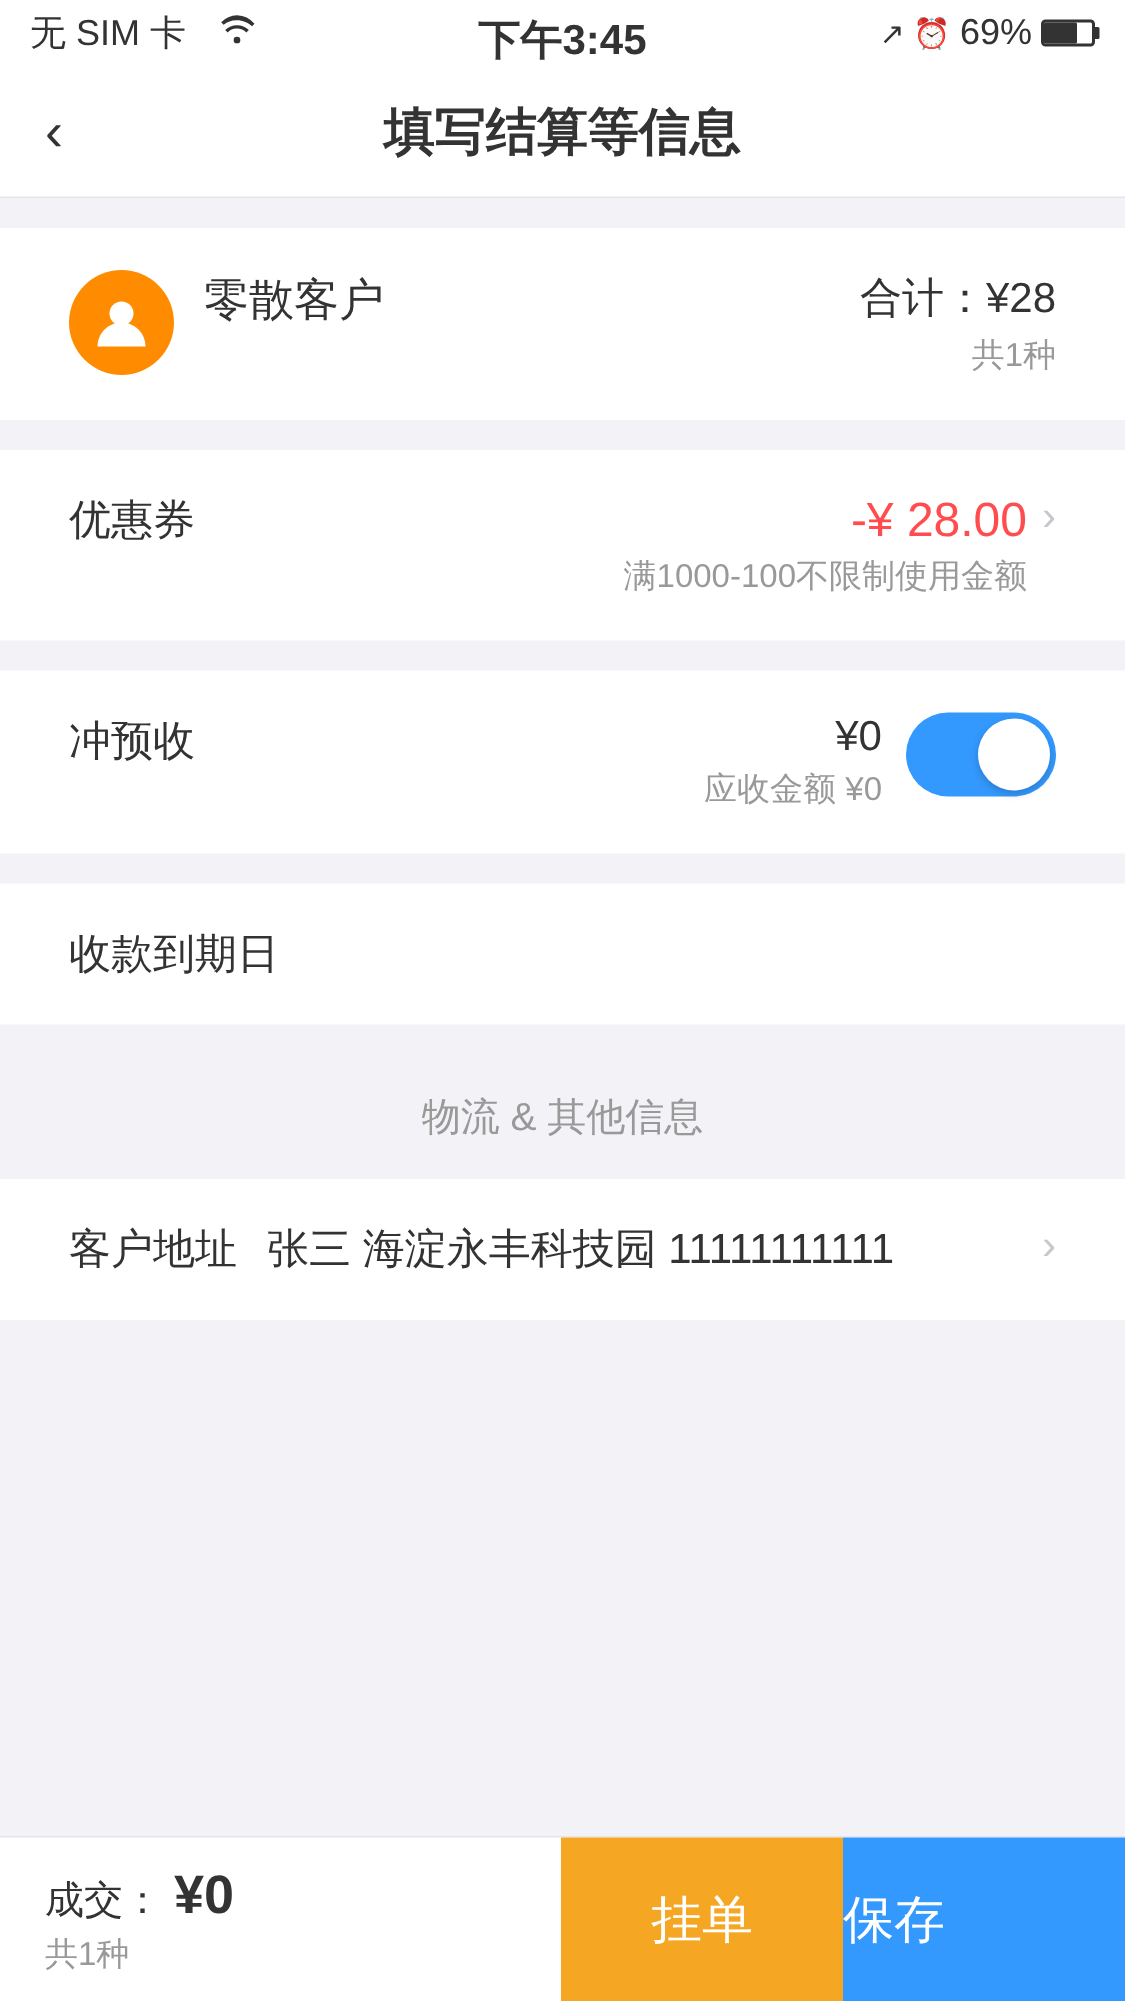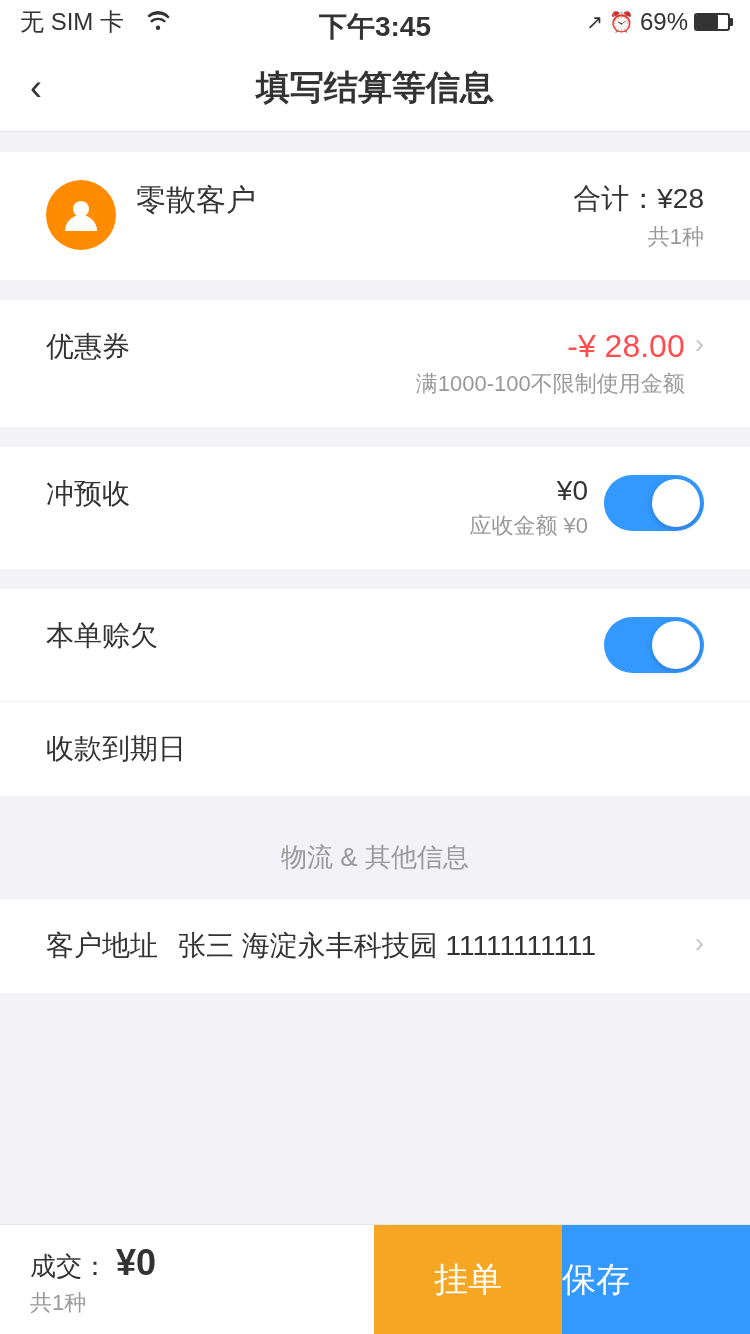--- a/index.html
+++ b/index.html
@@ -348,26 +348,20 @@
         <div class="prepay-sub">应收金额 ¥0</div>
       </div>
       <div class="toggle-switch">
         <div class="knob"></div>
       </div>
     </div>
   </div>
 
   <div class="card">
     <div class="card-row">
-      <span class="debt-label">本单赊欠</span>
-      <div class="toggle-switch">
-        <div class="knob"></div>
-      </div>
-    </div>
-    <div class="card-row">
       <span class="due-date-label">收款到期日</span>
     </div>
   </div>
 
   <div class="section-header">
     <span>物流 &amp; 其他信息</span>
   </div>
 
   <div class="card">
     <div class="card-row">

